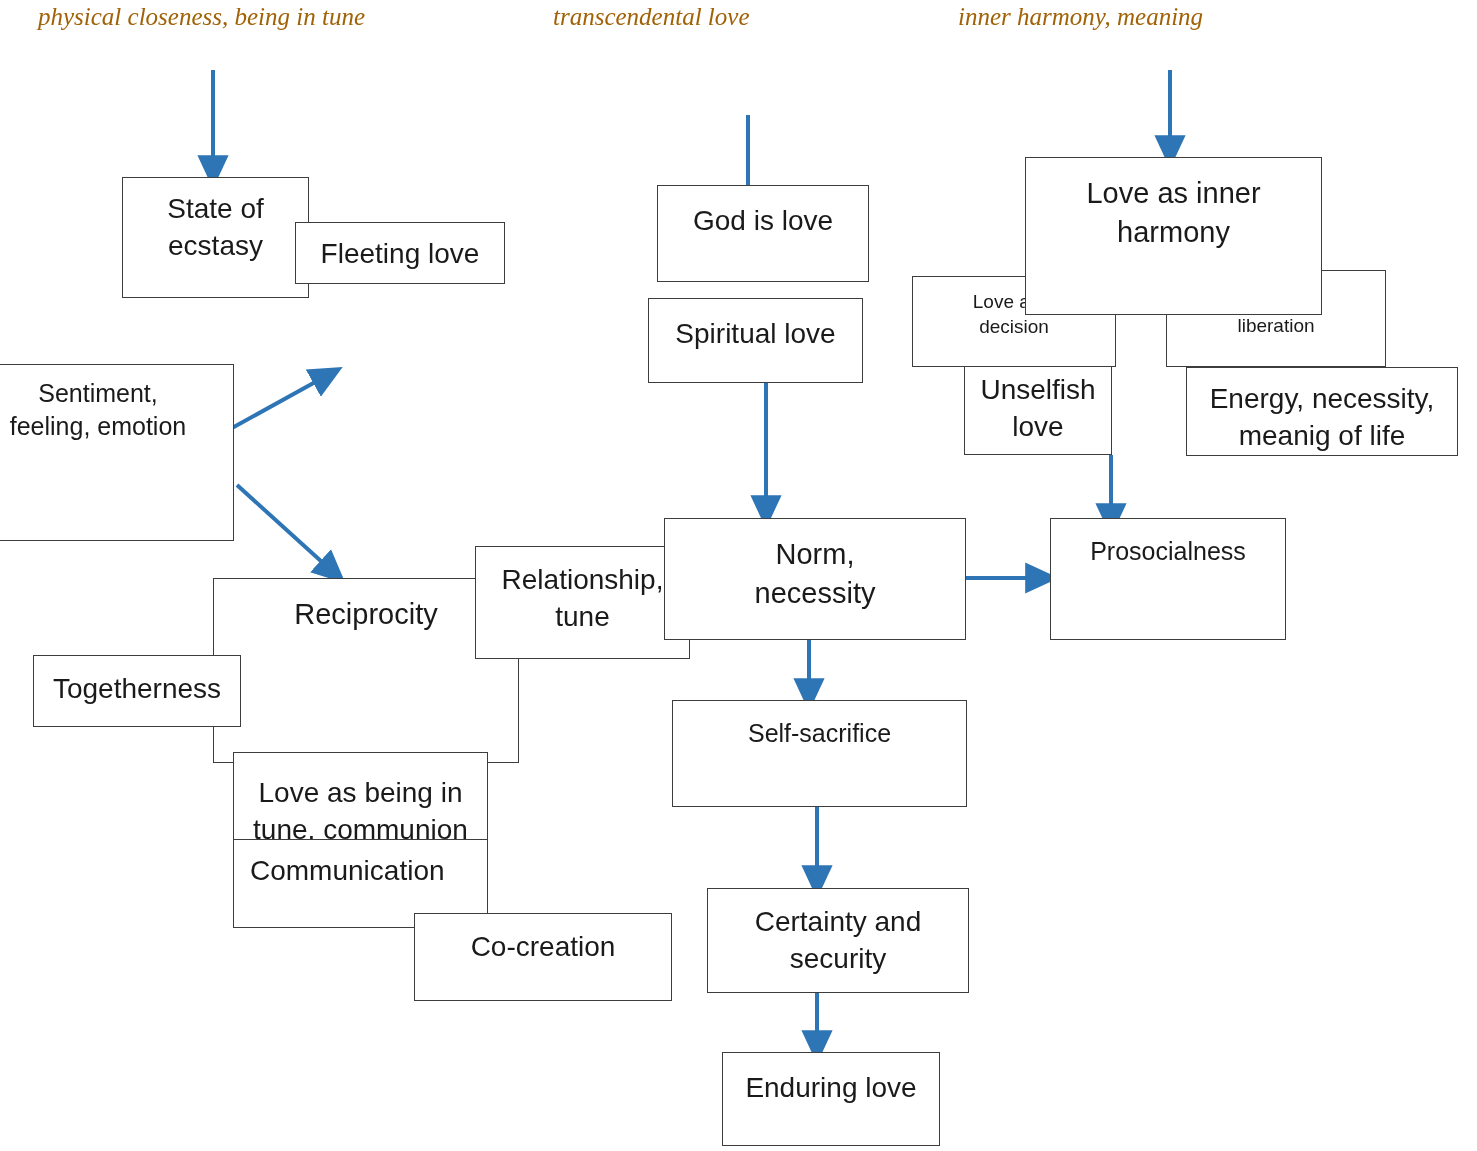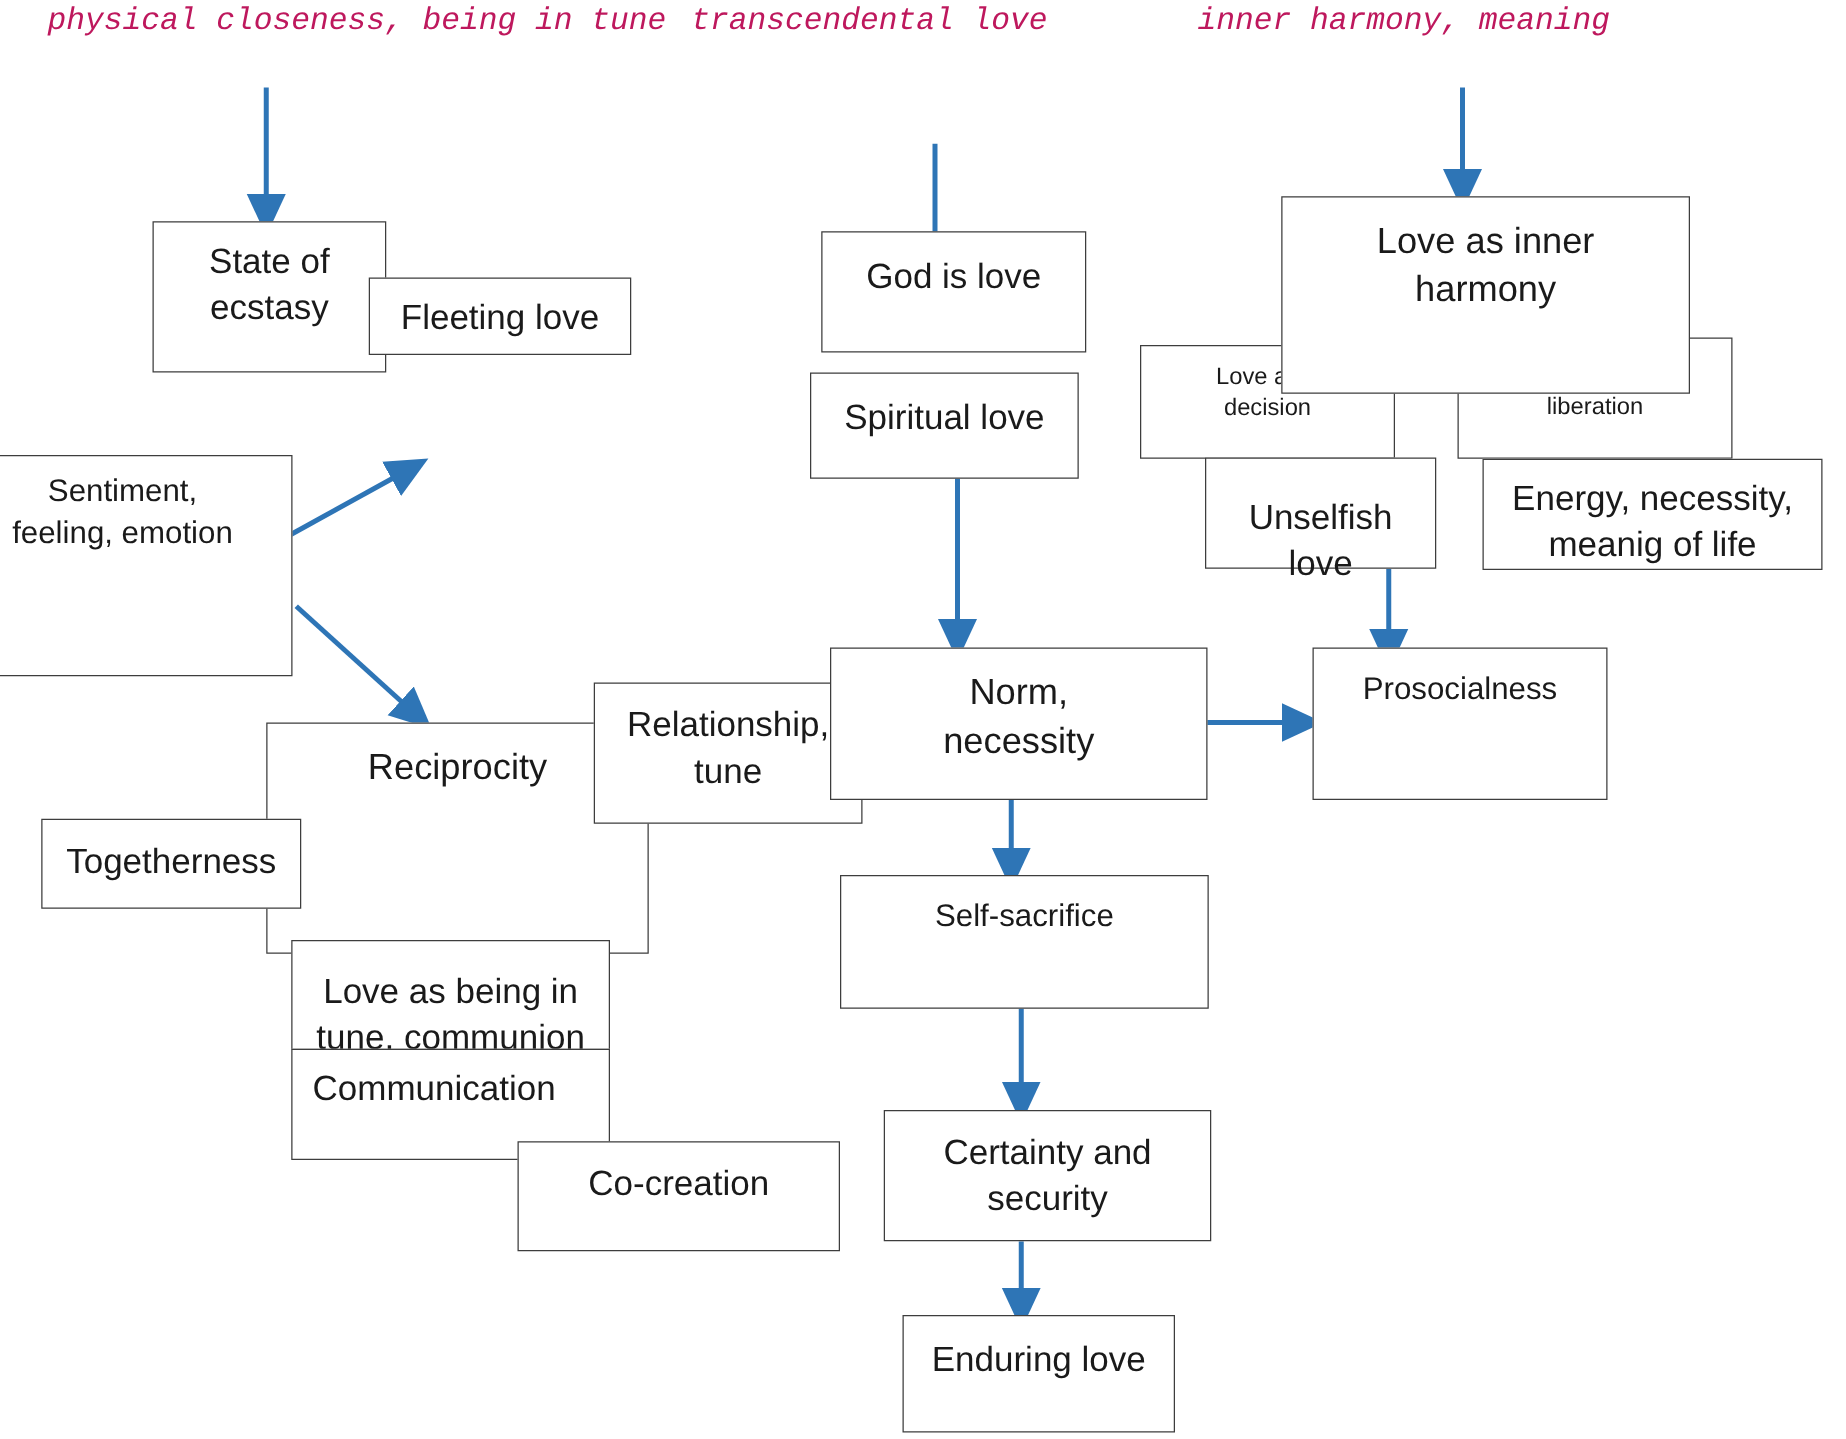--- a/index.html
+++ b/index.html
@@ -11,24 +11,24 @@
   #canvas{
     position:relative;
     width:1477px;
     height:1151px;
     background:#ffffff;
     overflow:hidden;
   }
   
   .col-head{
     position:absolute;
-    font-family:Liberation Mono, monospace;
+    font-family:Liberation Serif, serif;
     font-style:italic;
     font-size:25px;
-    color:#be185d;
+    color:#a16207;
     white-space:nowrap;
     line-height:1;
   }
   
   .node{
     position:absolute;
     box-sizing:border-box;
     background:#ffffff;
     border:1.6px solid #3d3d3d;
     color:#1a1a1a;
@@ -160,24 +160,24 @@
   <div class="node" style="left:707px; top:888px; width:262px; height:105px; padding-top:14px;">Certainty and
 security</div>
 
   <div class="node" style="left:722px; top:1052px; width:218px; height:94px; padding-top:16px;">Enduring love</div>
 
   <div class="node small" style="left:912px; top:276px; width:204px; height:91px; padding-top:12px;">Love as a
 decision</div>
 
   <div class="node small" style="left:1166px; top:270px; width:220px; height:97px; padding-top:42px;">liberation</div>
 
-  <div class="node" style="left:964px; top:366px; width:185px; height:89px; padding-top:28px;">Unselfish
+  <div class="node" style="left:964px; top:366px; width:148px; height:89px; padding-top:4px;">Unselfish
 love</div>
 
   <div class="node" style="left:1186px; top:367px; width:272px; height:89px; padding-top:12px;">Energy, necessity,
 meanig of life</div>
 
-  <div class="node big" style="left:1025px; top:157px; width:327px; height:158px;">Love as inner
+  <div class="node big" style="left:1025px; top:157px; width:297px; height:158px;">Love as inner
 harmony</div>
 
   <div class="node med" style="left:1050px; top:518px; width:236px; height:122px; padding-top:16px;">Prosocialness</div>
 
 </div>
 
 </body></html>

